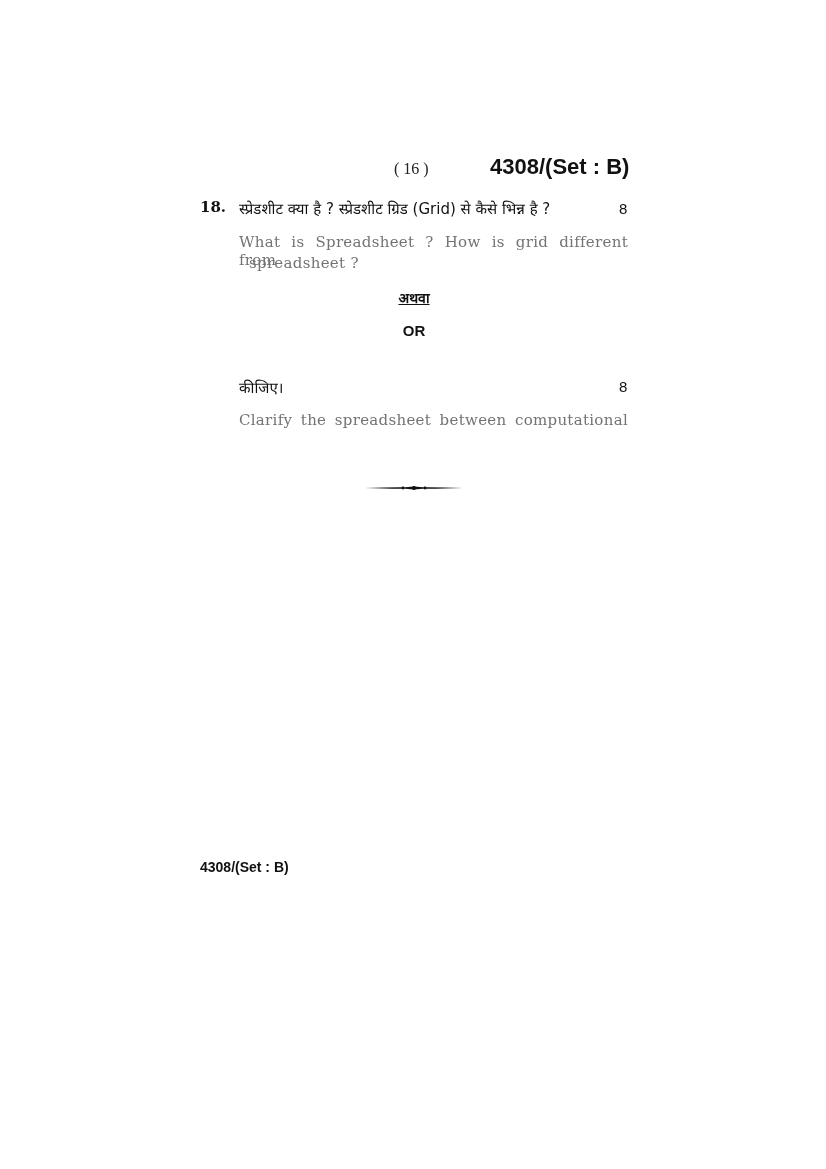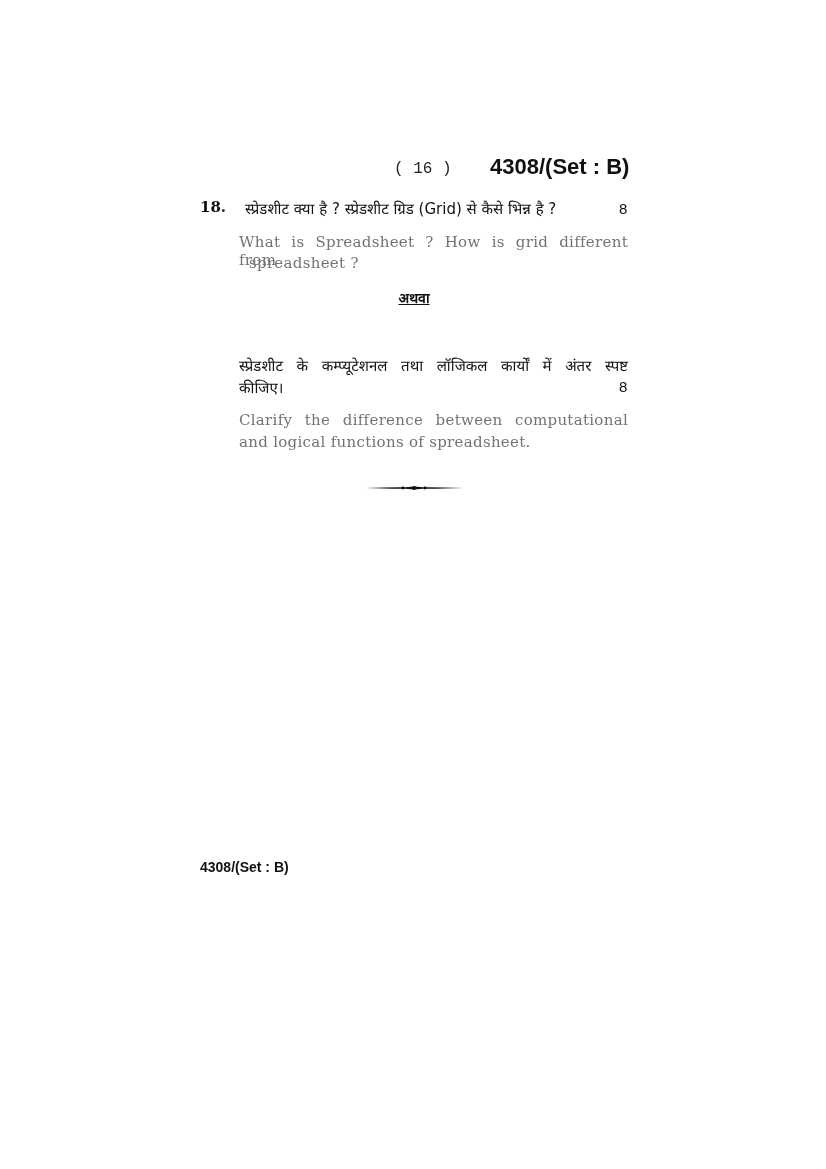--- a/index.html
+++ b/index.html
@@ -1,18 +1,18 @@
 <!DOCTYPE html>
 <html><head>
   <meta charset="utf-8">
   <style>
     html, body { margin: 0; padding: 0; background: #ffffff; }
     body { width: 826px; height: 1169px; position: relative; overflow: hidden; color: #111; }
     .page { position: absolute; left: 0; top: 0; width: 826px; height: 1169px; }
-    .header-page-num { position: absolute; left: 394px; top: 160px; font-family: Liberation Mono, monospace; font-size: 16px; color: #222; }
+    .header-page-num { position: absolute; left: 394px; top: 160px; font-family: Liberation Serif, serif; font-size: 16px; color: #222; }
     .header-code { position: absolute; left: 490px; top: 154px; font-family: "Liberation Sans", sans-serif; font-size: 22px; font-weight: bold; color: #111; }
     .q-num { position: absolute; left: 200px; top: 198px; font-family: "DejaVu Serif", serif; font-size: 15px; font-weight: bold; }
     .hindi { font-family: "DejaVu Sans", sans-serif; font-size: 15px; color: #111; }
     .eng { font-family: "DejaVu Serif", serif; font-size: 15px; color: #737373; letter-spacing: 0.3px; }
     .line { position: absolute; white-space: nowrap; }
     .block { position: absolute; left: 239px; width: 389px; }
     .justify { text-align: justify; text-align-last: justify; }
     .marks { position: absolute; font-family: "Liberation Sans", sans-serif; font-size: 15px; }
     .center { position: absolute; left: 239px; width: 350px; text-align: center; }
     .or-label { font-family: "Liberation Sans", sans-serif; font-weight: bold; font-size: 15px; }
@@ -22,36 +22,37 @@
   </style>
 </head>
 <body>
 
 <div class="page">
 
   <div class="header-page-num">( 16 )</div>
   <div class="header-code">4308/(Set : B)</div>
 
   <div class="q-num">18.</div>
-  <div class="line hindi" style="left:245px; top:198px;">स्प्रेडशीट क्या है ? स्प्रेडशीट ग्रिड (Grid) से कैसे भिन्न है ?</div>
+  <div class="line hindi" style="left:239px; top:198px;">स्प्रेडशीट क्या है ? स्प्रेडशीट ग्रिड (Grid) से कैसे भिन्न है ?</div>
   <div class="marks" style="left:619px; top:200px;">8</div>
 
   <div class="block eng justify" style="top:233px;">What is Spreadsheet ? How is grid different from</div>
   <div class="line eng" style="left:249px; top:254px;">spreadsheet ?</div>
 
   <div class="center" style="top:288px; left:239px; width:350px;">
     <span class="athva">अथवा</span>
   </div>
+  <div class="center" style="top:322px; left:239px; width:350px;">
+    <span class="or-label">OR</span>
+  </div>
 
-  <div class="block hindi justify" style="top:355px;">स्प्रेडशीट के कम्प्यूटेशनल तथा लॉजिकल कार्यों में अंतर स्पष्ट</div>
   <div class="line hindi" style="left:239px; top:377px;text-align:right;">कीजिए।</div>
   <div class="marks" style="left:619px; top:378px;">8</div>
 
-  <div class="block eng justify" style="top:411px;">Clarify the difference between computational</div>
-  <div class="line eng" style="left:239px; top:433px;">and logical functions of spreadsheet.</div>
+  <div class="block eng justify" style="top:411px;">Clarify the spreadsheet between computational</div>
 
   <svg class="ornament" viewBox="0 0 98 10">
     <path d="M0 5 Q25 4 40 4.2 L49 3.5 L58 4.2 Q73 4 98 5 Q73 6 58 5.8 L49 6.5 L40 5.8 Q25 6 0 5 Z" fill="#111"></path>
     <circle cx="38" cy="5" r="1.4" fill="#111"></circle>
     <circle cx="49" cy="5" r="2" fill="#111"></circle>
     <circle cx="60" cy="5" r="1.4" fill="#111"></circle>
   </svg>
 
   <div class="footer-code">4308/(Set : B)</div>
 </div>

